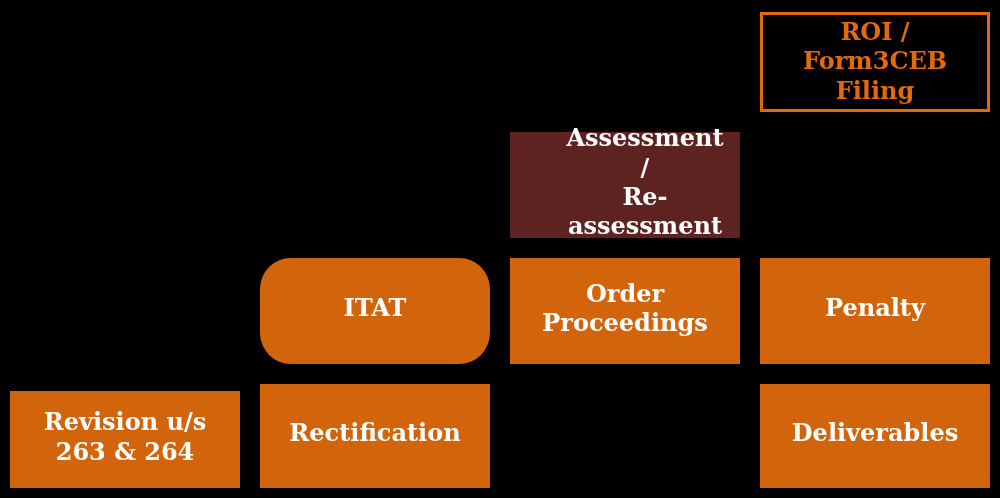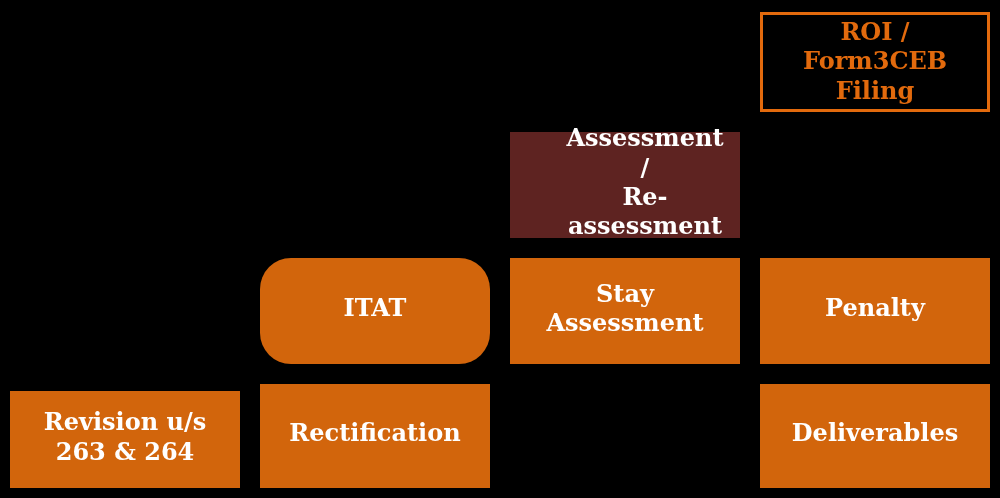--- a/index.html
+++ b/index.html
@@ -62,21 +62,21 @@
   <div class="box outlined r1c4">ROI /
 Form3CEB
 Filing</div>
 
   <div class="box maroon r2c3">Assessment /
 Re-assessment</div>
 
 
   <div class="box orange r3c2">ITAT</div>
 
-  <div class="box orange r3c3">Stay Assessment</div>
+  <div class="box orange r3c3">Order Proceedings</div>
 
   <div class="box orange r3c4">Penalty</div>
 
   <div class="box orange r4c1">Revision u/s
 263 &amp; 264</div>
 
   <div class="box orange r4c2">Rectification</div>
 
 
   <div class="box orange r4c4">Deliverables</div>

